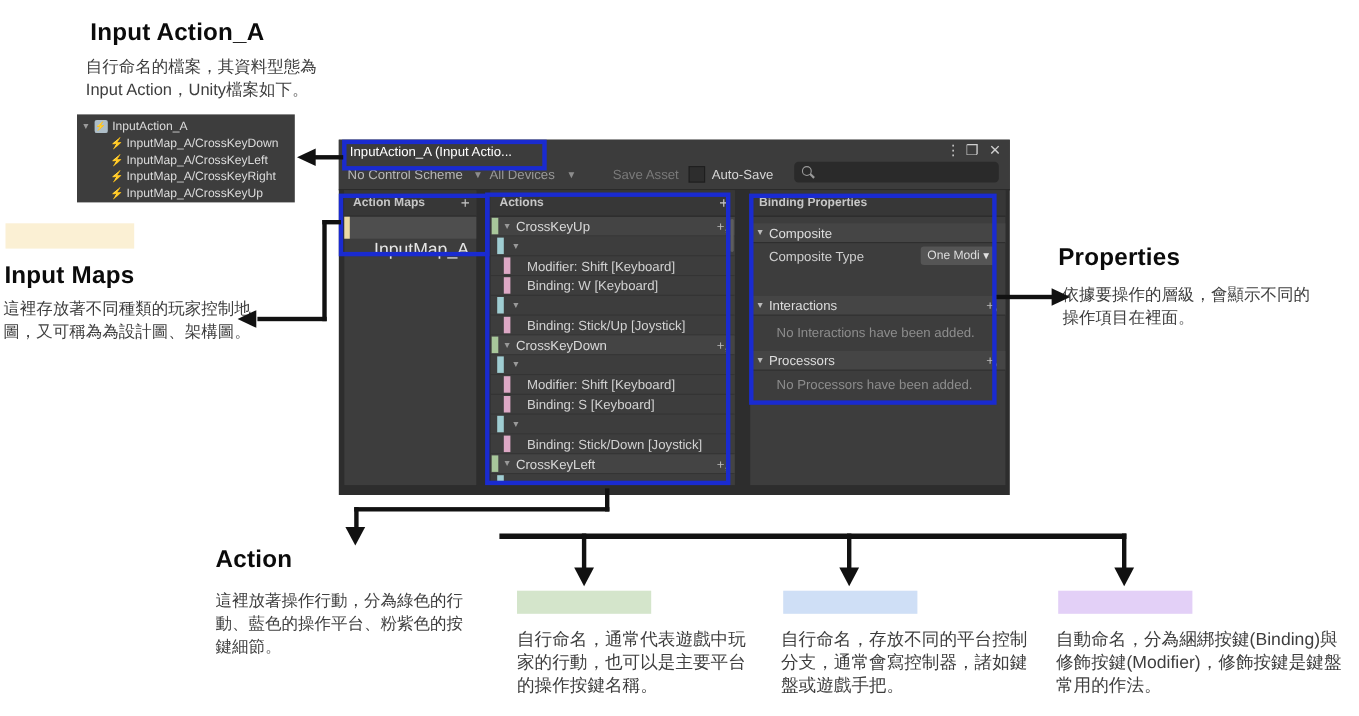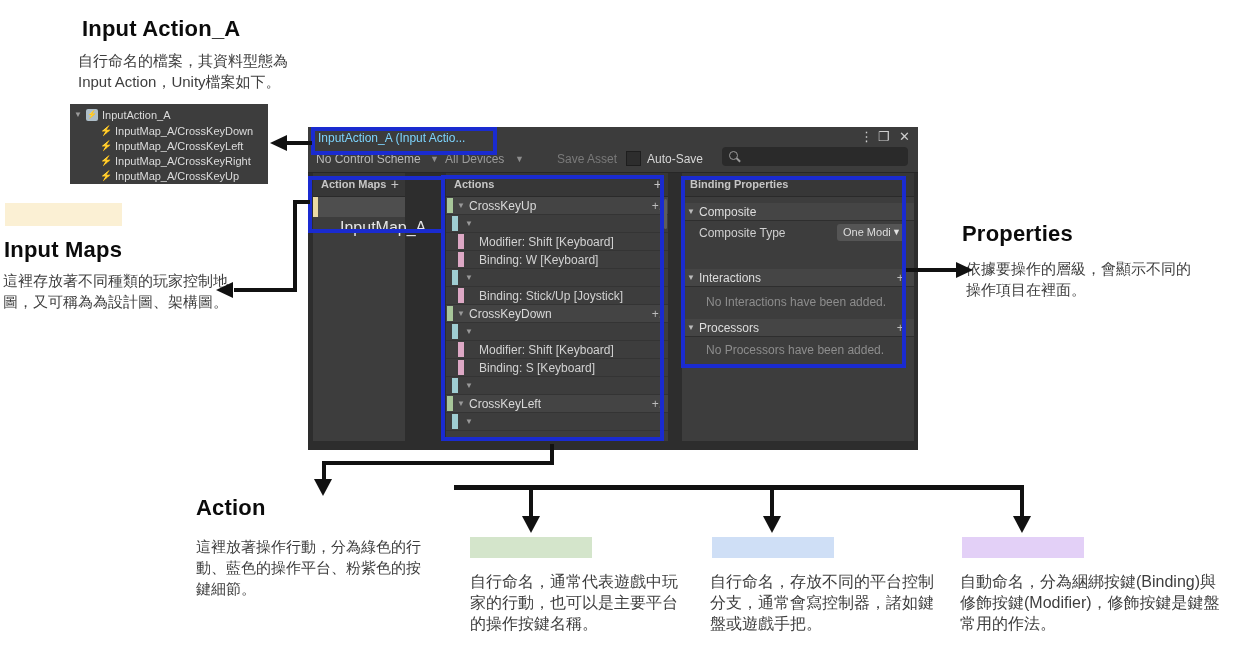--- a/index.html
+++ b/index.html
@@ -26,35 +26,35 @@
   .tcaret{position:absolute;left:4px;top:2px;font-size:8px;color:#9a9a9a;}
   .rooticon{position:absolute;left:16px;top:1px;width:12px;height:12px;background:#aebec8;
             border-radius:2px;font-size:8px;line-height:12px;text-align:center;color:#1f6fd0;}
   .bolt{position:absolute;font-size:10px;color:#58b2ef;top:1px;}
   .tlabel{position:absolute;top:1px;}
 
   
   #uwin{left:308px;top:127px;width:610px;height:323px;background:#2d2d2d;}
   #uheader{position:absolute;left:0;top:0;width:610px;height:46px;background:#3c3c3c;
            border-bottom:1px solid #272727;box-sizing:border-box;}
-  #tabtitle{position:absolute;left:10px;top:4px;font-size:12px;color:#7dd3fc;white-space:nowrap;}
+  #tabtitle{position:absolute;left:10px;top:4px;font-size:12px;color:#ffffff;white-space:nowrap;}
   .winicon{position:absolute;top:2px;font-size:13px;color:#cfcfcf;}
   .tbtext{position:absolute;top:25px;font-size:12px;white-space:nowrap;}
   .tbcaret{position:absolute;top:27px;font-size:9px;color:#8d8d8d;}
   #tb-check{position:absolute;left:318px;top:24px;width:13px;height:13px;background:#2d2d2d;
             border:1px solid #1e1e1e;}
   #searchbox{position:absolute;left:414px;top:20px;width:186px;height:19px;background:#2a2a2a;
              border-radius:4px;}
   .mag{position:absolute;left:7px;top:4px;width:7px;height:7px;border:1.5px solid #9a9a9a;
        border-radius:50%;}
   .mag::after{content:"";position:absolute;left:6px;top:7px;width:5px;height:1.5px;
               background:#9a9a9a;transform:rotate(45deg);}
 
   .panel{position:absolute;top:46px;height:268px;background:#3d3d3d;}
-  #pmaps{left:5px;width:92px;}
+  #pmaps{left:5px;width:120px;}
   #pactions{left:138px;width:222px;}
   #pbind{left:374px;width:232px;}
   .phead{position:absolute;left:0;top:0;width:100%;height:24px;background:#373737;
          border-bottom:1px solid #2a2a2a;box-sizing:border-box;}
   .phead .plabel{position:absolute;left:8px;top:5px;font-size:11px;font-weight:700;color:#c6c6c6;}
   .phead .padd{position:absolute;right:6px;top:3px;font-size:14px;color:#c6c6c6;}
 
   #maprow{position:absolute;left:0;top:24px;width:100%;height:20px;background:#4e4e4e;}
   #maprow .mbar{position:absolute;left:0;top:0;width:5px;height:20px;background:#ead9a4;}
   #maprow .mlabel{position:absolute;left:27px;top:3px;font-size:16px;color:#e6e6e6;margin-top:19px;}
@@ -238,20 +238,24 @@
           </div>
           <div class="arow t-binding">
             <span class="abar"></span>
             <span class="albl">Binding: S [Keyboard]</span>
           </div>
           <div class="arow t-group">
             <span class="abar"></span>
             <span class="acaret">▼</span>
             <span class="albl">JoyStick</span>
           </div>
+          <div class="arow t-binding">
+            <span class="abar"></span>
+            <span class="albl">Binding: Stick/Down [Joystick]</span>
+          </div>
           <div class="arow t-action">
             <span class="abar"></span>
             <span class="acaret">▼</span>
             <span class="albl">CrossKeyLeft</span>
             <span class="aadd">+,</span>
           </div>
           <div class="arow t-group">
             <span class="abar"></span>
             <span class="acaret">▼</span>
             <span class="albl"></span>

